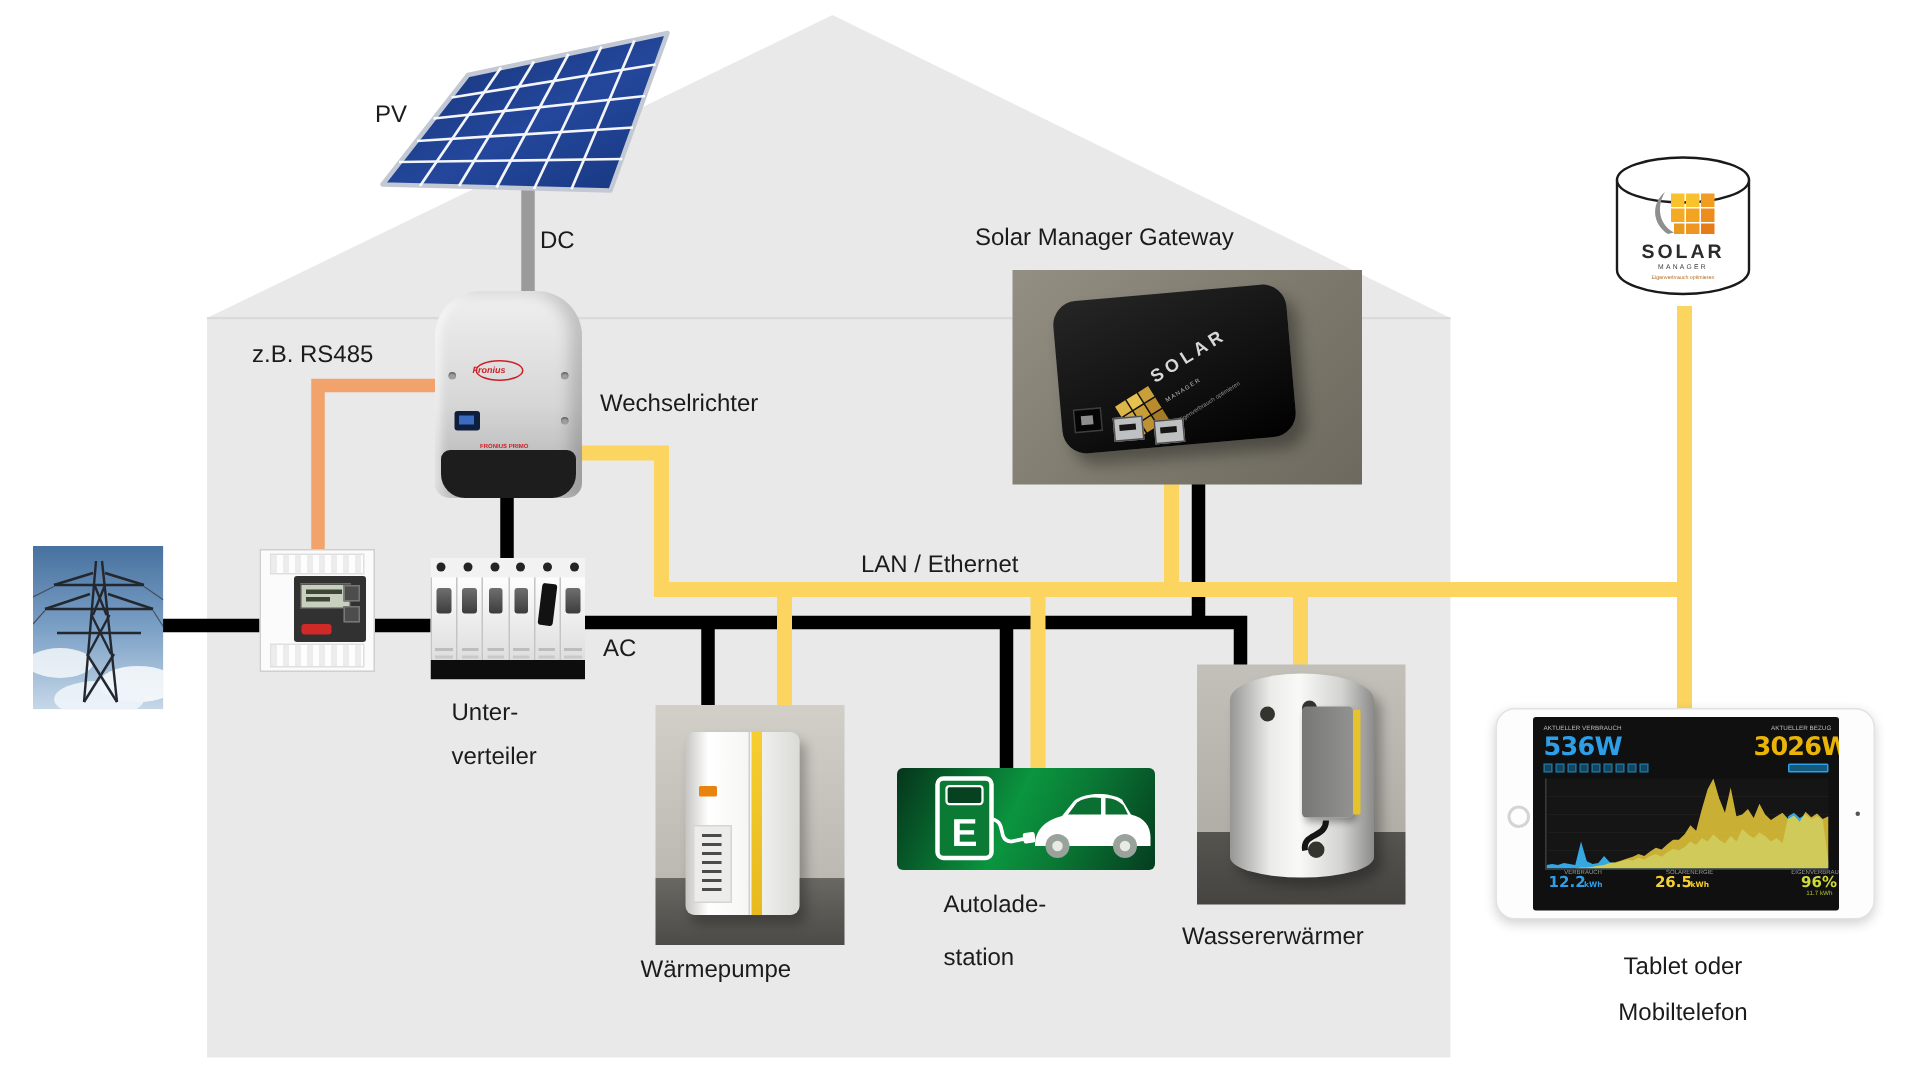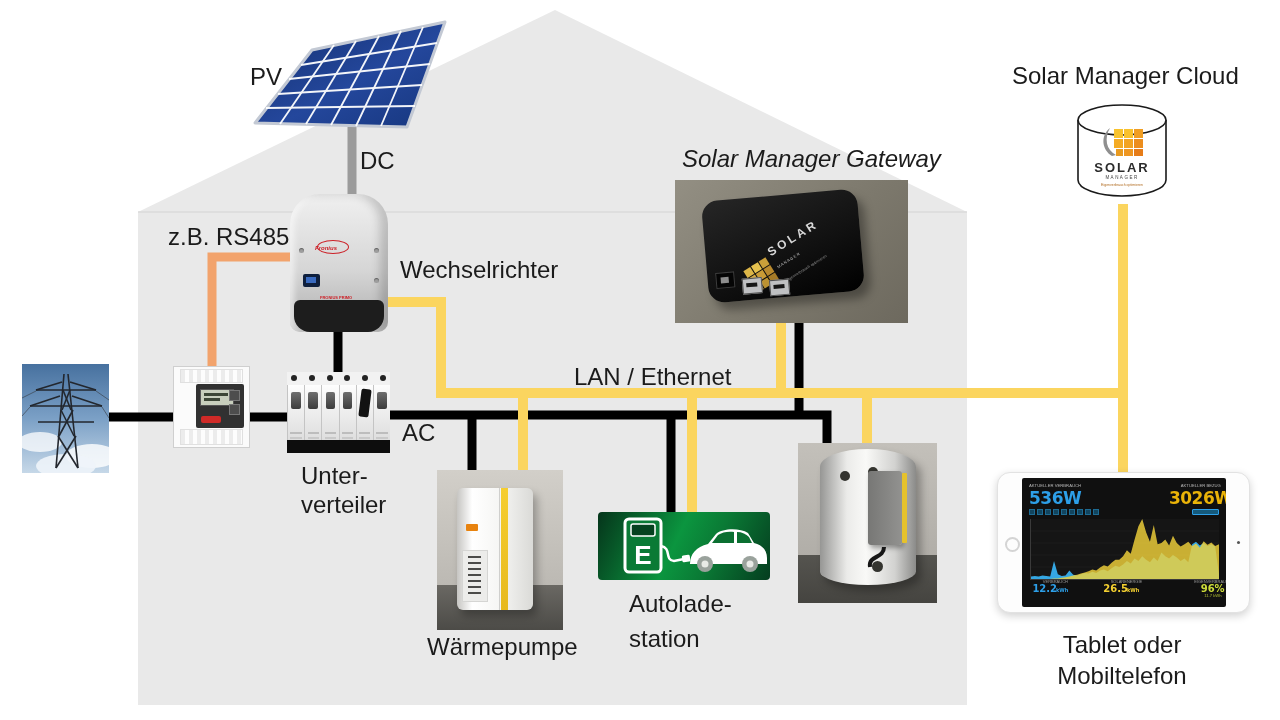--- a/index.html
+++ b/index.html
@@ -1,21 +1,21 @@
 <!DOCTYPE html>
 <html><head>
 <meta charset="utf-8">
 <style>
   html,body{margin:0;padding:0;background:#fff;}
   .canvas{position:relative;width:1280px;height:720px;background:#fff;overflow:hidden;
           font-family:"Liberation Sans",sans-serif;color:#1c1c1c;}
   .geo{position:absolute;left:0;top:0;width:1280px;height:720px;}
 
   
-  .lbl{position:absolute;font-size:24px;line-height:28px;color:#1b1b1b;white-space:nowrap;}
+  .lbl{position:absolute;font-size:16px;line-height:28px;color:#1b1b1b;white-space:nowrap;}
   .lbl span{display:block;}
 
   
   .photo{position:absolute;overflow:hidden;}
 
   
   .pylon{left:22px;top:364px;width:87px;height:109px;}
 
   
   .meter{left:173px;top:366px;width:77px;height:82px;background:#fbfbfb;border:1px solid #cfcfcf;box-sizing:border-box;}
@@ -444,34 +444,34 @@
         </div>
 
       </div>
     </div>
   </div>
 
   <div class="lbl" style="left:250px;top:63px;">PV</div>
   <div class="lbl" style="left:360px;top:147px;">DC</div>
   <div class="lbl" style="left:168px;top:223px;">z.B. RS485</div>
   <div class="lbl" style="left:400px;top:256px;">Wechselrichter</div>
-  <div class="lbl" style="left:682px;top:145px;font-style:italic;">Solar Manager Gateway</div>
-  <div class="lbl" style="left:1012px;top:62px;">Solar Manager Cloud</div>
+  <div class="lbl" style="left:650px;top:145px;">Solar Manager Gateway</div>
   <div class="lbl" style="left:574px;top:363px;">LAN / Ethernet</div>
   <div class="lbl" style="left:402px;top:419px;">AC</div>
 
   <div class="lbl" style="left:301px;top:462px;line-height:28.6px;">
     <span>Unter-</span>
     <span>verteiler</span>
   </div>
   <div class="lbl" style="left:427px;top:633px;">Wärmepumpe</div>
   <div class="lbl" style="left:629px;top:586px;line-height:35px;">
     <span>Autolade-</span>
     <span>station</span>
   </div>
   <div class="lbl" style="left:788px;top:611px;line-height:28.5px;">
+    <span>Wassererwärmer</span>
   </div>
   <div class="lbl" style="left:1022px;top:629px;width:200px;text-align:center;line-height:31px;">
     <span>Tablet oder</span>
     <span>Mobiltelefon</span>
   </div>
 
 </div>
 
 </body></html>

